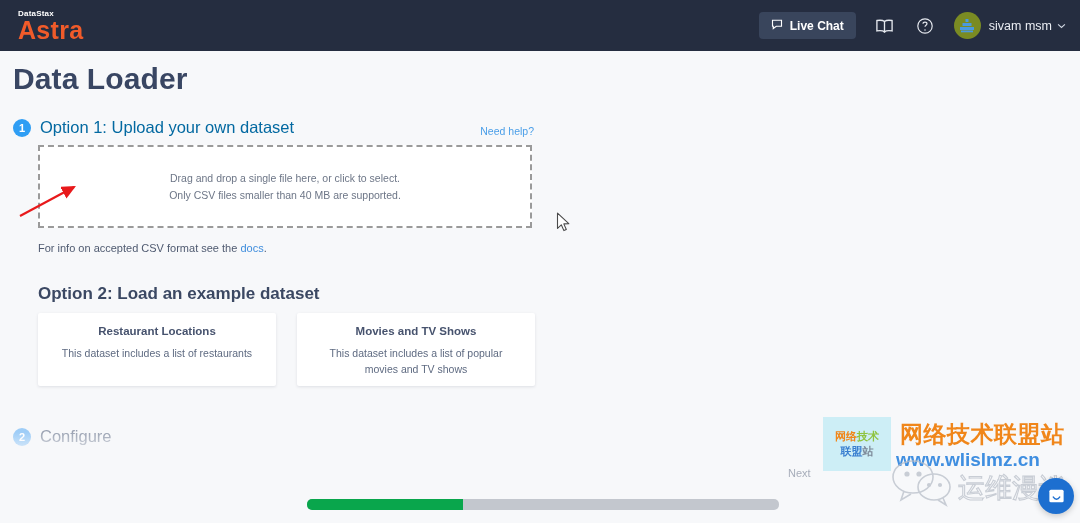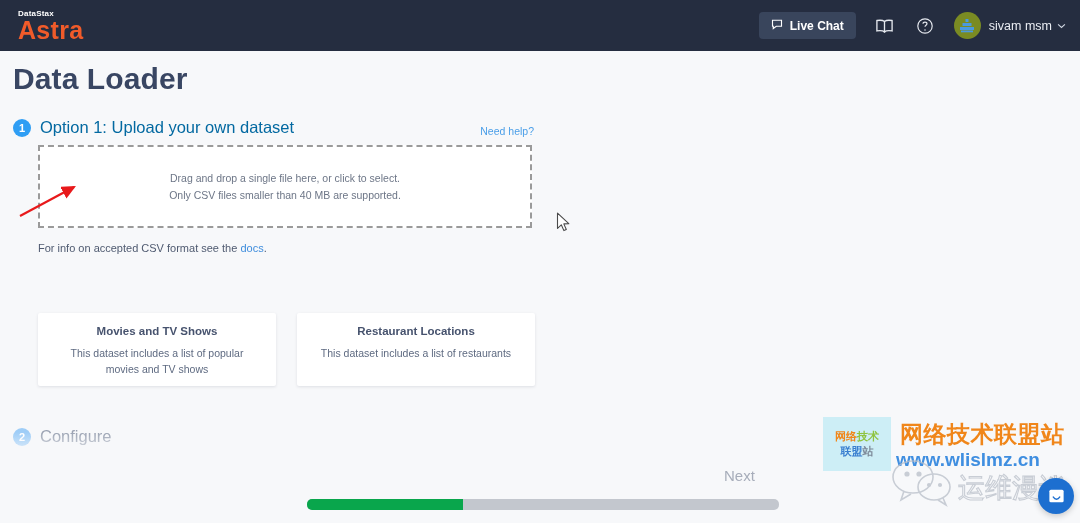--- a/index.html
+++ b/index.html
@@ -120,22 +120,22 @@
   }
   .step2-title { font-size: 16.5px; color: #9aa2b2; }
 
   .fade {
     position: absolute; left: 0; top: 432px; width: 1080px; height: 46px;
     background: linear-gradient(to bottom, rgba(247,248,250,0) 0%, rgba(247,248,250,.92) 55%, #f7f8fa 100%);
     pointer-events: none;
   }
 
   .next-btn {
-    position: absolute; left: 724px; top: 467px;
-    font-size: 15px; color: #a7adba; cursor: pointer; text-align: right;
+    position: absolute; left: 788px; top: 467px;
+    font-size: 11px; color: #a7adba; cursor: pointer; text-align: right;
   }
 
   .progress-track {
     position: absolute; left: 307px; top: 499px;
     width: 472px; height: 11px;
     background: #c3c7ce; border-radius: 5px;
   }
   .progress-fill {
     height: 11px; background: #09a64c; border-radius: 5px 0 0 5px;
   }
@@ -247,29 +247,30 @@
 
   <div class="dropzone">
     <div class="dz-line">Drag and drop a single file here, or click to select.</div>
     <div class="dz-line">Only CSV files smaller than 40 MB are supported.</div>
   </div>
 
   <div class="info-line">
     <span>For info on accepted CSV format see the </span><a>docs</a><span>.</span>
   </div>
 
+  <div class="option2-title">Option 2: Load an example dataset</div>
 
   <div class="cards">
+    <div class="card">
+      <div class="card-title">Restaurant Locations</div>
+      <div class="card-desc">This dataset includes a list of restaurants</div>
+    </div>
     <div class="card">
       <div class="card-title">Movies and TV Shows</div>
       <div class="card-desc">This dataset includes a list of popular movies and TV shows</div>
-    </div>
-    <div class="card">
-      <div class="card-title">Restaurant Locations</div>
-      <div class="card-desc">This dataset includes a list of restaurants</div>
     </div>
   </div>
 
   <div class="step2-row">
     <div class="step2-badge">2</div>
     <div class="step2-title">Configure</div>
   </div>
   <div class="fade"></div>
 
   <div class="next-btn">Next</div>

